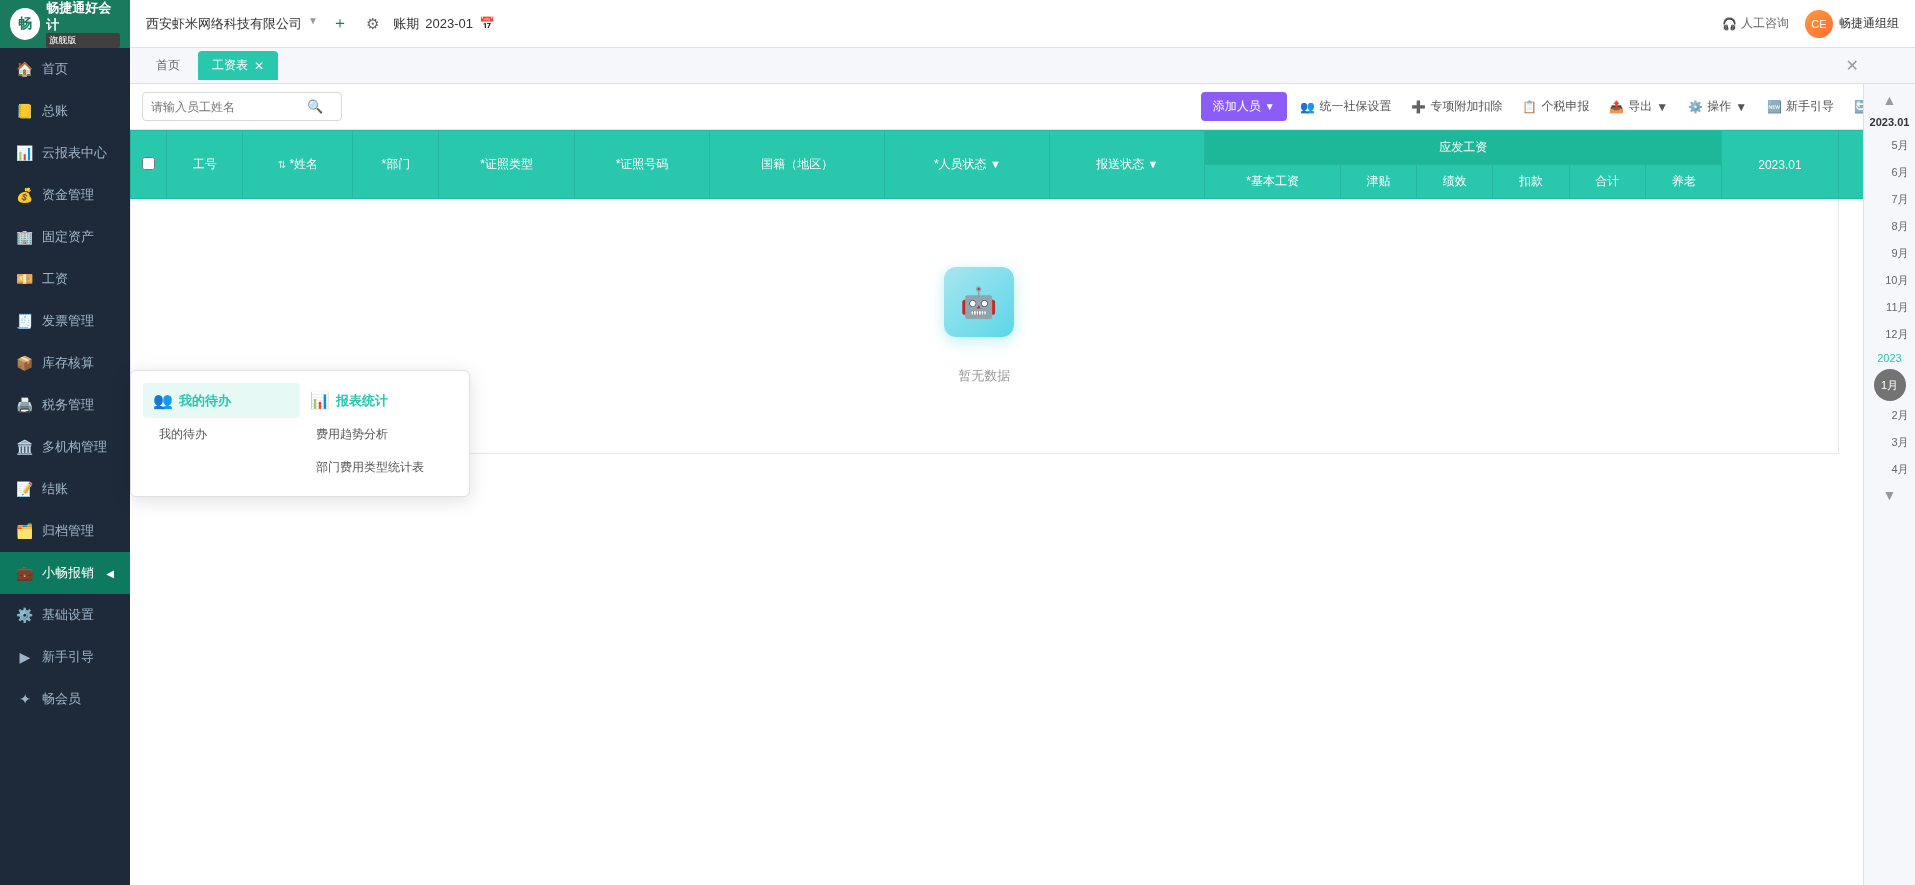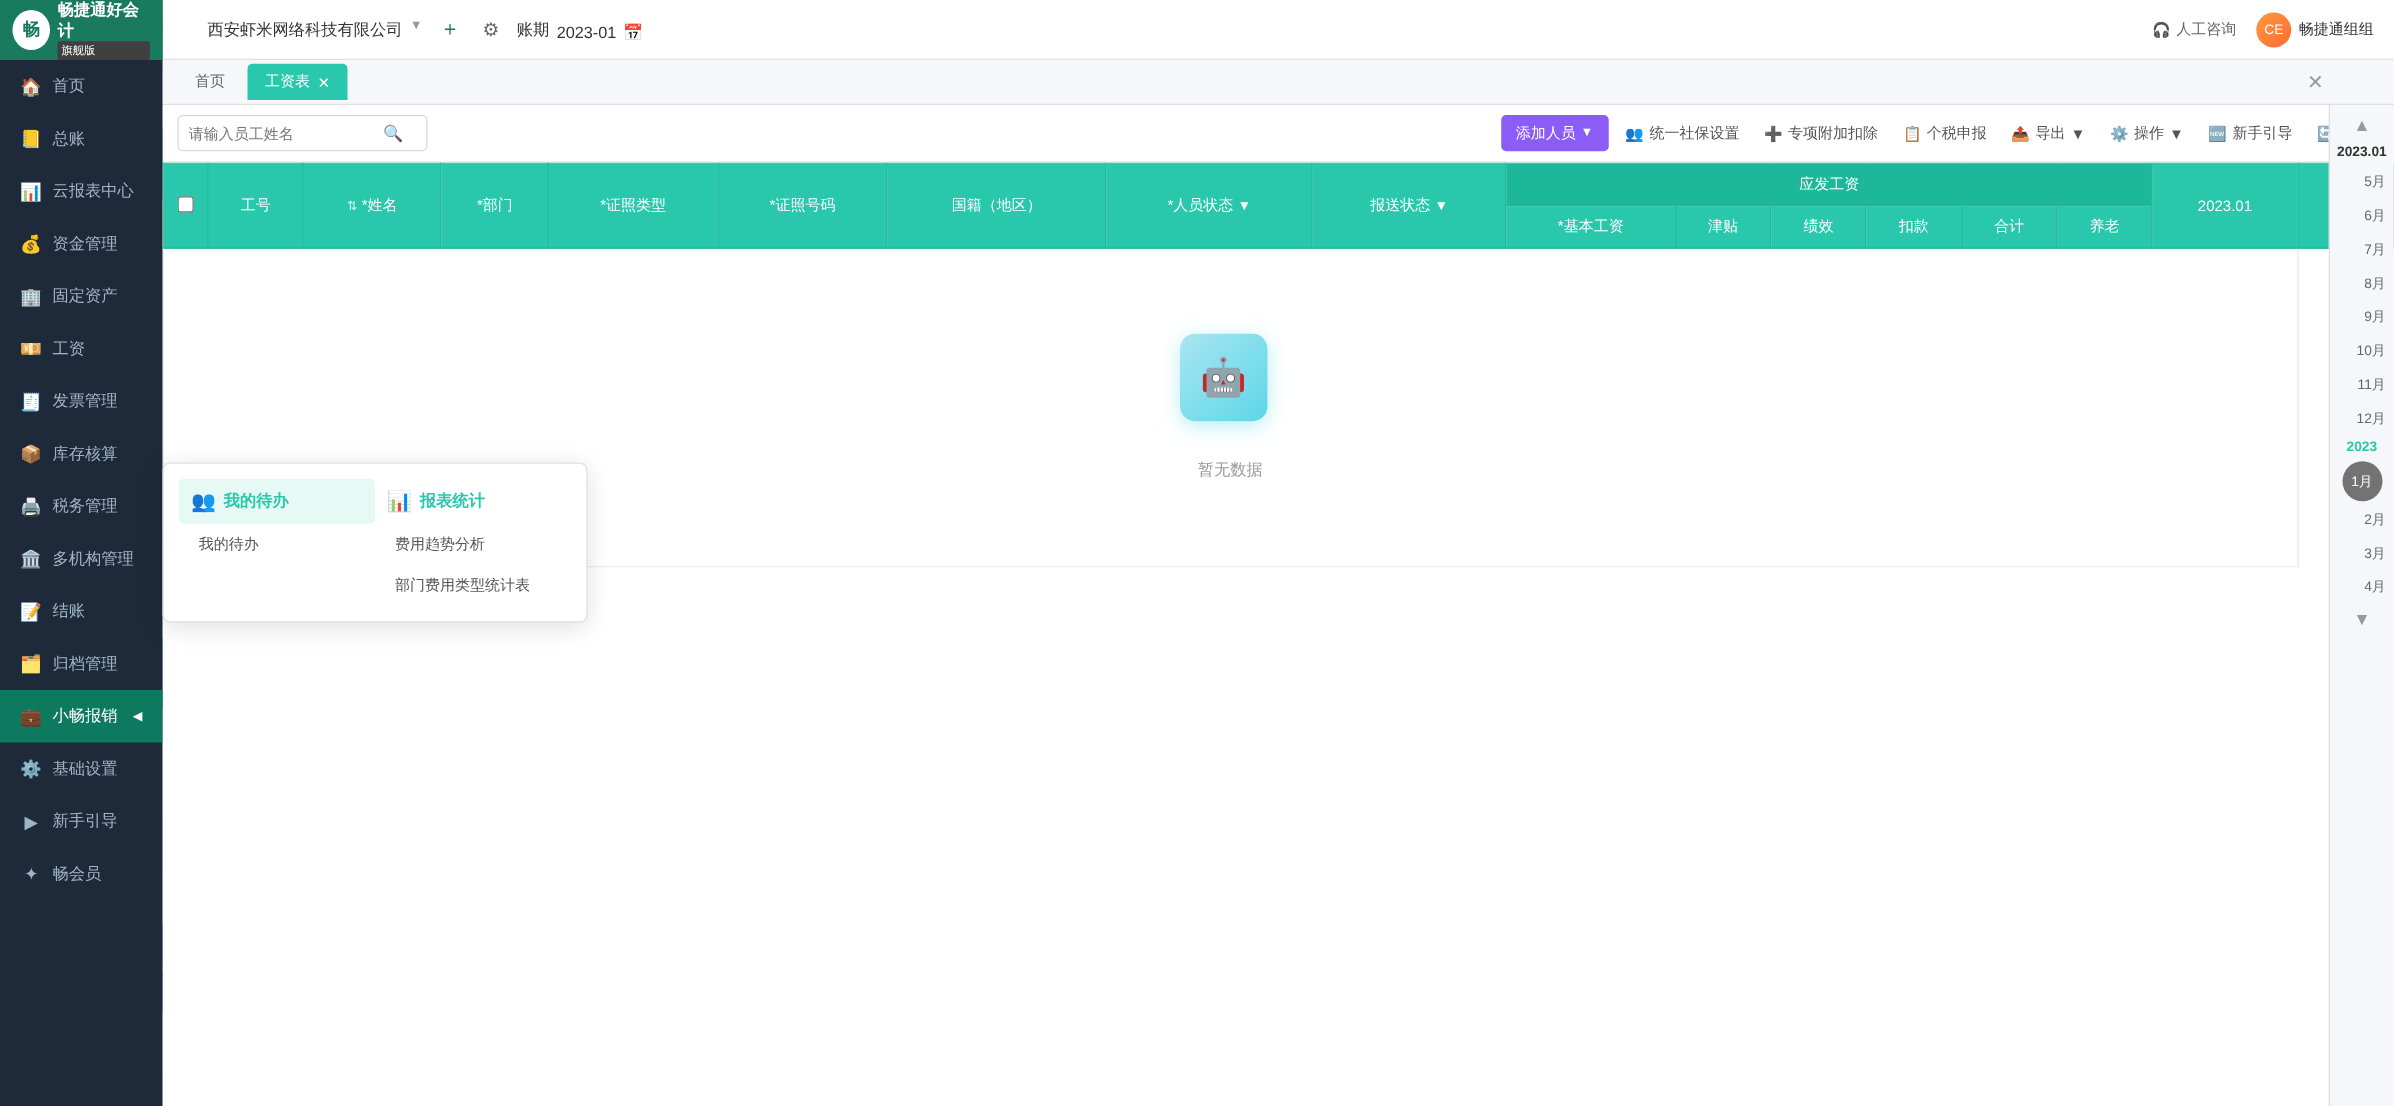--- a/index.html
+++ b/index.html
@@ -34,26 +34,26 @@
 
     
     .header {
       position: fixed; left: 130px; top: 0; right: 0; height: 48px;
       background: #fff; border-bottom: 1px solid #e0e0e0;
       display: flex; align-items: center; padding: 0 16px; gap: 10px;
       z-index: 99;
     }
     .header-company {
       display: flex; gap: 6px;
-      color: #333; font-size: 13px; cursor: pointer; font-weight: 500; margin-left: 20px;
+      color: #333; font-size: 13px; cursor: pointer; font-weight: 500;
     }
     .header-company-arrow { color: #999; font-size: 10px; }
     .header-add { color: #1a7a5e; font-size: 16px; cursor: pointer; padding: 0 4px; }
     .header-settings { color: #666; font-size: 15px; cursor: pointer; padding: 0 4px; }
-    .header-period { display: flex; align-items: flex-end; gap: 6px; color: #333; font-size: 13px; }
+    .header-period { display: flex; align-items: center; gap: 6px; color: #333; font-size: 13px; }
     .header-period-icon { color: #666; cursor: pointer; }
     .header-right { margin-left: auto; display: flex; align-items: center; gap: 16px; }
     .header-service { display: flex; align-items: center; gap: 4px; color: #666; font-size: 12px; cursor: pointer; }
     .header-user { display: flex; align-items: center; gap: 6px; cursor: pointer; }
     .header-avatar { width: 28px; height: 28px; border-radius: 50%; background: linear-gradient(135deg, #ff9a3c, #ff6b35); display: flex; align-items: center; justify-content: center; color: #fff; font-size: 11px; }
     .header-username { color: #333; font-size: 12px; }
 
     
     .tabs-bar {
       position: fixed; left: 130px; top: 48px; right: 0; height: 36px;
@@ -388,21 +388,21 @@
   <div class="timeline-arrow">▲</div>
   <div class="timeline-year">2023.01</div>
   <div class="timeline-month">5月</div>
   <div class="timeline-month">6月</div>
   <div class="timeline-month">7月</div>
   <div class="timeline-month">8月</div>
   <div class="timeline-month">9月</div>
   <div class="timeline-month">10月</div>
   <div class="timeline-month">11月</div>
   <div class="timeline-month">12月</div>
-  <div style="font-size:11px;color:#29c7ac;font-weight:bold;padding:4px 0;">2023</div>
+  <div style="font-size:11px;color:#29c7ac;font-weight:normal;padding:4px 0;">2023</div>
   <div class="timeline-month active">1月</div>
   <div class="timeline-month">2月</div>
   <div class="timeline-month">3月</div>
   <div class="timeline-month">4月</div>
   <div class="timeline-arrow">▼</div>
 </div>
 
 <button class="close-panel-btn">✕</button>
 
 <div class="popup-menu">

